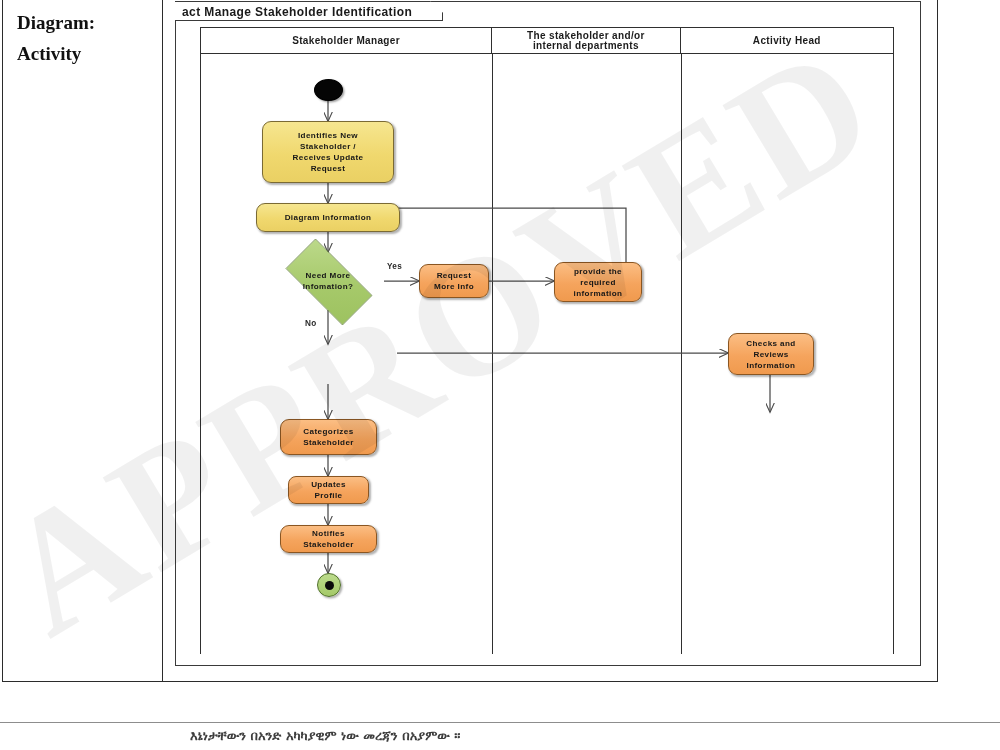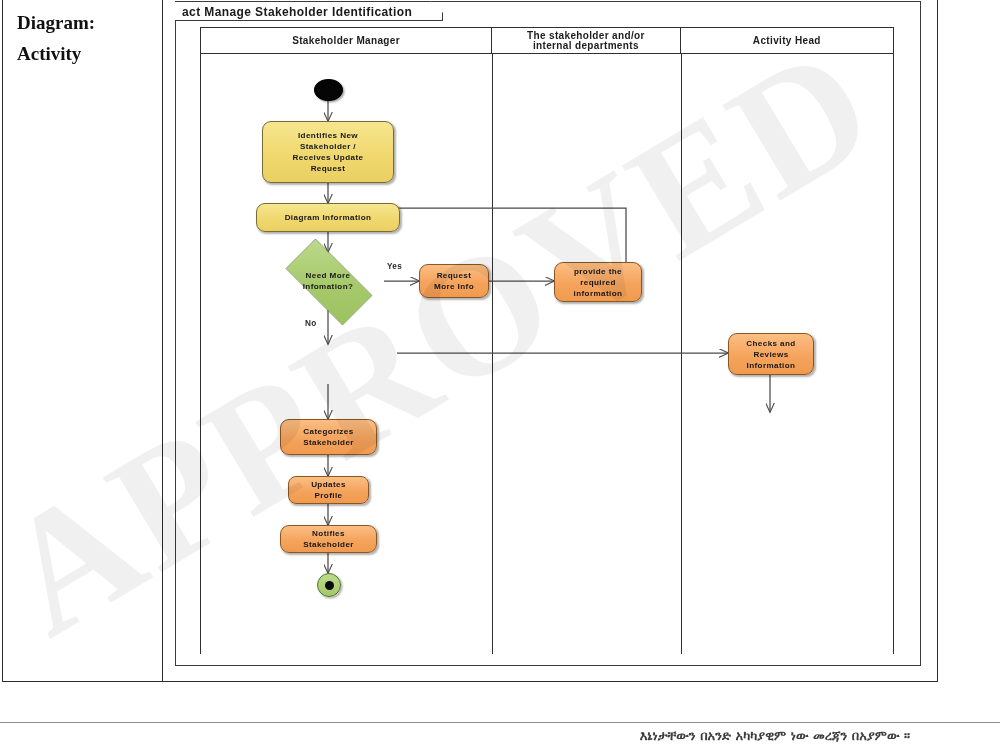--- a/index.html
+++ b/index.html
@@ -206,21 +206,21 @@
   
   #footer-rule{
     position:absolute;left:0;top:722px;width:1000px;height:0;
     border-top:1.3px solid #8d8d8d;
     z-index:2;
   }
   #footer-text{
     position:absolute;
     left:190px;top:728px;
     width:720px;
-    text-align:right;
+    text-align:left;
     font-family:"DejaVu Sans", sans-serif;
     font-size:13px;
     font-weight:700;
     color:#3d3d3d;
     white-space:nowrap;
     overflow:hidden;
     z-index:2;
   }
 </style>
 </head>

